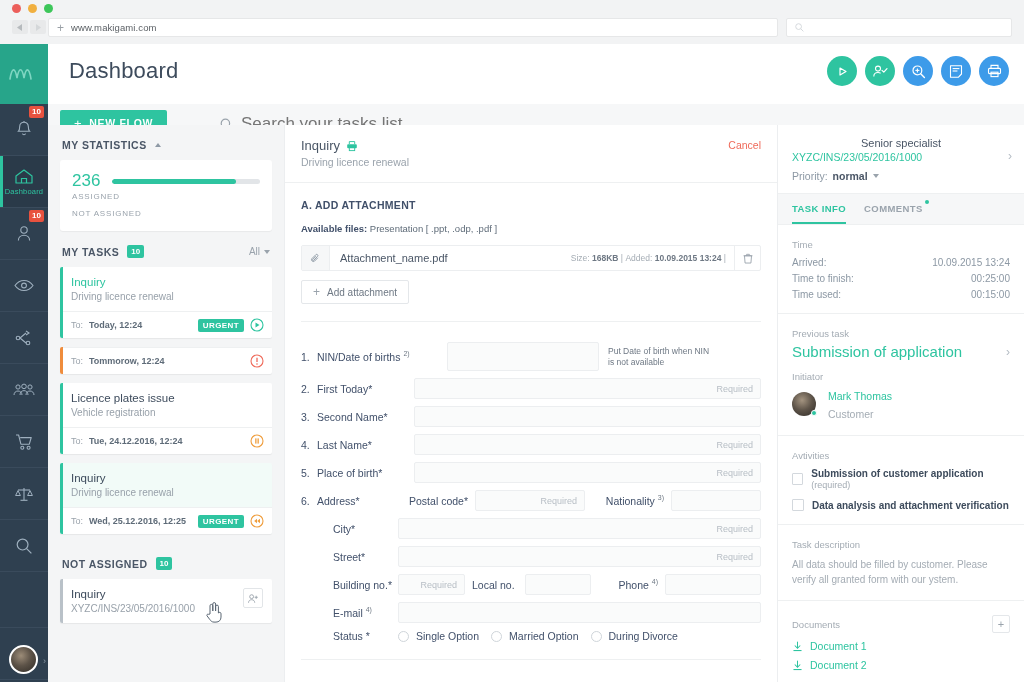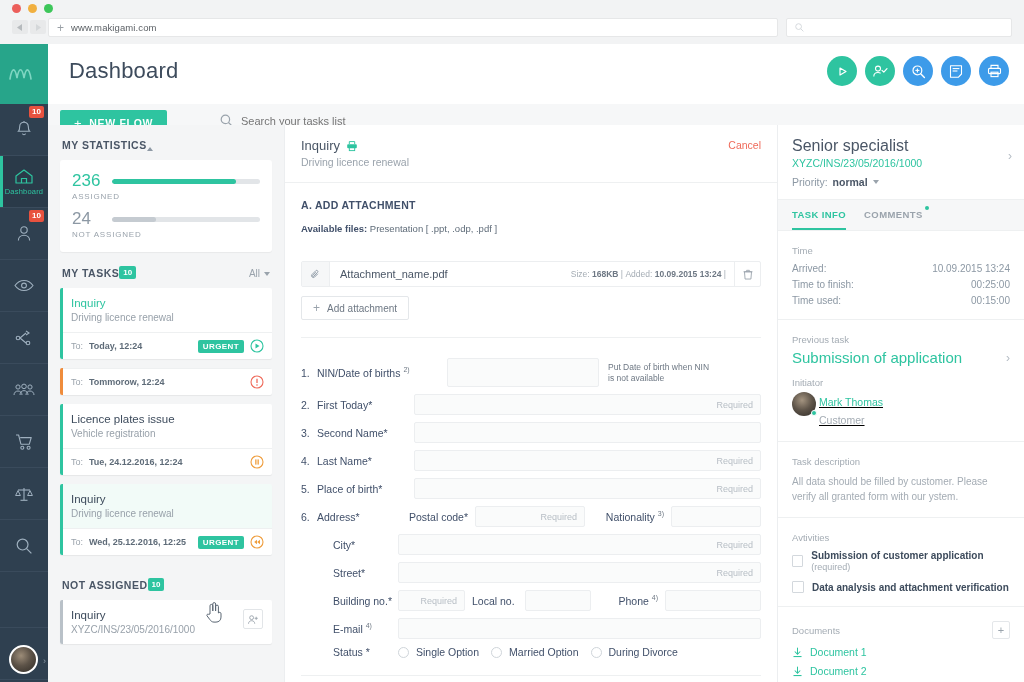--- a/index.html
+++ b/index.html
@@ -49,27 +49,27 @@
   .abtn.green{ background:#2ec4a0; }
   .abtn.blue{ background:#3d9be9; }
 
   
   .toolbar { position:absolute; left:48px; top:104px; width:976px; height:38px;
      background:#f6f7f8; border-bottom:1px solid #e9eaec; }
   .newflow { position:absolute; left:12px; top:6px; height:26px; background:#2ec4a0; color:#fff;
      border:0; border-radius:2px; padding:0 14px; font-size:10.5px; font-weight:bold; letter-spacing:.7px;
      display:flex; align-items:center; gap:7px; cursor:pointer;}
   .toolsearch { position:absolute; left:172px; top:10px; display:flex; align-items:center; gap:8px; }
-  .toolsearch input { border:0; background:transparent; font-size:11px; color:#9aa3ac; width:200px; outline:none;
+  .toolsearch input { border:0; background:transparent; font-size:17px; color:#9aa3ac; width:200px; outline:none;
      font-family:"Liberation Sans",sans-serif;}
 
   
   .tasks { position:absolute; left:48px; top:125px; width:236px; height:557px; background:#f4f5f6;
      overflow:hidden; padding:0 12px; }
-  .sec-head { display:flex; align-items:flex-end; padding:14px 2px 9px 2px; }
+  .sec-head { display:flex; align-items:center; gap:8px; padding:14px 2px 9px 2px; }
   .sec-title { font-size:10.5px; font-weight:bold; color:#4a5666; letter-spacing:.5px; }
   .sec-badge { background:#2ec4a0; color:#fff; font-size:8px; font-weight:bold; padding:2px 4px; border-radius:2px;}
   .sec-right { margin-left:auto; font-size:10px; color:#9aa3ac; display:flex; align-items:center; gap:4px;}
   .chev { width:0;height:0;border-left:3.5px solid transparent;border-right:3.5px solid transparent;}
   .chev.up{ border-bottom:4px solid #8e99a5; } .chev.down{ border-top:4px solid #9aa3ac; }
 
   .statcard { background:#fff; border-radius:3px; padding:11px 12px 13px 12px; box-shadow:0 1px 1px rgba(0,0,0,.05); }
   .statrow { display:flex; align-items:center; gap:10px; }
   .statnum { font-size:17px; color:#2ec4a0; font-weight:400; min-width:30px;}
   .statnum.grey { color:#8c98a4; }
@@ -103,21 +103,21 @@
   .center { position:absolute; left:284px; top:125px; width:494px; height:557px; background:#fff;
      border-left:1px solid #eceef0; border-right:1px solid #eceef0; overflow:hidden; }
   .c-head { padding:13px 16px 14px 16px; border-bottom:1px solid #eef0f1; position:relative;}
   .c-title { font-size:13px; color:#4a5666; display:flex; align-items:center; gap:6px;}
   .c-sub { font-size:10.5px; color:#9aa3ac; margin-top:3px;}
   .cancel { position:absolute; right:16px; top:14px; font-size:10.5px; color:#ef6a5a; cursor:pointer;}
   .sec { padding:16px 16px 0 16px; }
   .sec-h { font-size:10.5px; font-weight:bold; color:#41506a; letter-spacing:.3px; }
   .avail { font-size:9.5px; color:#5e6b78; margin-top:12px; }
   .avail b { color:#41506a; }
-  .attach-row { margin-top:27px; display:flex; align-items:stretch; border:1px solid #eceef0; border-radius:2px; height:26px;}
+  .attach-row { margin-top:11px; display:flex; align-items:stretch; border:1px solid #eceef0; border-radius:2px; height:26px;}
   .attach-ico { width:28px; display:flex;align-items:center;justify-content:center; background:#f6f7f8; border-right:1px solid #eceef0;}
   .attach-name { flex:1; display:flex; align-items:center; padding-left:10px; font-size:11px; color:#4a5666;}
   .attach-meta { display:flex; align-items:center; font-size:8.5px; color:#a4acb4; padding-right:8px;}
   .attach-meta b { color:#6e7884; }
   .attach-del { width:26px; border-left:1px solid #eceef0; display:flex;align-items:center;justify-content:center;}
   .addattach { margin-top:9px; display:inline-flex; align-items:center; gap:7px; border:1px solid #e4e7ea;
      border-radius:2px; padding:5px 11px; font-size:10px; color:#6e7884; background:#fff; cursor:pointer;}
   .divider { height:1px; background:#eef0f1; margin:17px 0 0 0; }
 
   .frow { display:flex; align-items:center; margin-top:7px; gap:0; }
@@ -130,35 +130,35 @@
   .fld .ph { font-size:9px; color:#b7bec5; }
   .fld.tall { height:29px; }
   .hint { font-size:8.5px; color:#6e7884; line-height:1.25; margin-left:9px; }
   .radio { width:11px;height:11px;border-radius:50%;border:1px solid #cfd5da; background:#fff;}
   .radio-lbl { font-size:10.5px; color:#41506a; margin-right:12px;}
   .cbx { width:12px;height:12px;border:1px solid #d3d8dd; background:#fff; border-radius:1px;}
 
   
   .right { position:absolute; left:778px; top:125px; width:246px; height:557px; background:#fff; overflow:hidden; }
   .r-head { padding:12px 14px 11px 14px; position:relative;}
-  .r-role { font-size:16px; color:#4a5666; }
+  .r-role { font-size:11px; color:#4a5666;text-align:center; }
   .r-code { font-size:10.5px; color:#2ec4a0; margin-top:2px;}
   .r-prio { font-size:10.5px; color:#8c98a4; margin-top:7px; display:flex; align-items:center; gap:5px;}
   .r-prio b { color:#4a5666; }
   .r-arrow { position:absolute; right:12px; top:24px; color:#b4bcc4; font-size:12px;}
   .tabs { display:flex; gap:18px; padding:0 14px; background:#f6f7f8; border-top:1px solid #eef0f1; border-bottom:1px solid #eef0f1;}
   .tab { font-size:9.5px; font-weight:bold; letter-spacing:.4px; color:#9aa3ac; padding:9px 0 8px 0; position:relative; cursor:pointer;}
   .tab.active { color:#2ec4a0; border-bottom:2px solid #2ec4a0; }
   .tab .dotmark { position:absolute; right:-6px; top:6px; width:4px;height:4px;border-radius:50%; background:#2ec4a0;}
   .r-sec { padding:14px 14px 13px 14px; border-bottom:1px solid #eef0f1;}
   .r-label { font-size:9.5px; color:#a4acb4; margin-bottom:7px;}
   .kv { display:flex; justify-content:space-between; font-size:10px; color:#8c98a4; margin-bottom:5px;}
   .kv .v { color:#8c98a4; }
   .r-link { font-size:15px; color:#2ec4a0; }
-  .initiator { display:flex; align-items:flex-start; gap:3px; margin-top:3px;text-decoration:underline;}
+  .initiator { display:flex; align-items:center; gap:12px; margin-top:3px;}
   .ava { width:24px;height:24px;border-radius:50%; position:relative;
      background: radial-gradient(circle at 42% 34%, #a49480 0%, #5e5449 48%, #2d2a26 100%); }
   .ava .online{ position:absolute; right:-1px; bottom:0; width:6px;height:6px;border-radius:50%;
      background:#2ec4a0; border:1px solid #fff;}
   .i-name { font-size:10.5px; color:#2ec4a0; }
   .i-role { font-size:10.5px; color:#a4acb4; }
   .r-desc { font-size:10px; color:#a4acb4; line-height:1.5; }
   .act-row { display:flex; align-items:center; gap:8px; margin-bottom:9px; }
   .act-lbl { font-size:10px; font-weight:bold; color:#3d4b5c;}
   .act-lbl .opt { font-weight:normal; color:#a4acb4; font-size:9px;}
@@ -380,26 +380,20 @@
     </div>
 
     <div class="statcard">
       <div class="statrow">
         <span class="statnum">236</span>
         <span class="bar">
             <i style="width:84%;background:#2ec4a0"></i>
           </span>
       </div>
       <div class="statlabel">ASSIGNED</div>
-      <div class="statrow">
-        <span class="statnum grey">24</span>
-        <span class="bar">
-            <i style="width:30%;background:#c5cbd1"></i>
-          </span>
-      </div>
       <div class="statlabel" style="margin-bottom:0">NOT ASSIGNED</div>
     </div>
 
     <div class="sec-head">
       <span class="sec-title">MY TASKS</span>
       <span class="sec-badge">10</span>
       <span class="sec-right">
         <span>All</span>
         <span class="chev down"></span>
       </span>
@@ -706,39 +700,39 @@
             <i class="online"></i>
           </span>
         <span>
           <span class="i-name">Mark Thomas</span><br>
           <span class="i-role">Customer</span>
         </span>
       </div>
     </div>
 
     <div class="r-sec">
-      <div class="r-label">Task description</div>
-      <div class="r-desc">All data should be filled by customer. Please verify all granted form with our ystem.</div>
-    </div>
-
-    <div class="r-sec">
       <div class="r-label">Avtivities</div>
       <div class="act-row">
         <span class="cbx"></span>
         <span class="act-lbl">
           <span>Submission of customer application</span>
           <span class="opt">(required)</span>
         </span>
       </div>
       <div class="act-row" style="margin-bottom:0">
         <span class="cbx"></span>
         <span class="act-lbl">Data analysis and attachment verification</span>
       </div>
     </div>
 
+    <div class="r-sec">
+      <div class="r-label">Task description</div>
+      <div class="r-desc">All data should be filled by customer. Please verify all granted form with our ystem.</div>
+    </div>
+
     <div class="r-sec" style="border-bottom:0">
       <div class="doc-head">
         <span class="r-label" style="margin-bottom:0">Documents</span>
         <span class="doc-plus">+</span>
       </div>
       <div class="doc-row">
         <svg width="11" height="11" viewBox="0 0 12 12">
             <path d="M6 1v6.4M3.3 5.2 6 7.9l2.7-2.7" fill="none" stroke="#2ec4a0" stroke-width="1.1" stroke-linecap="round"></path>
             <line x1="1.6" y1="10.4" x2="10.4" y2="10.4" stroke="#2ec4a0" stroke-width="1.2"></line>
           </svg>

